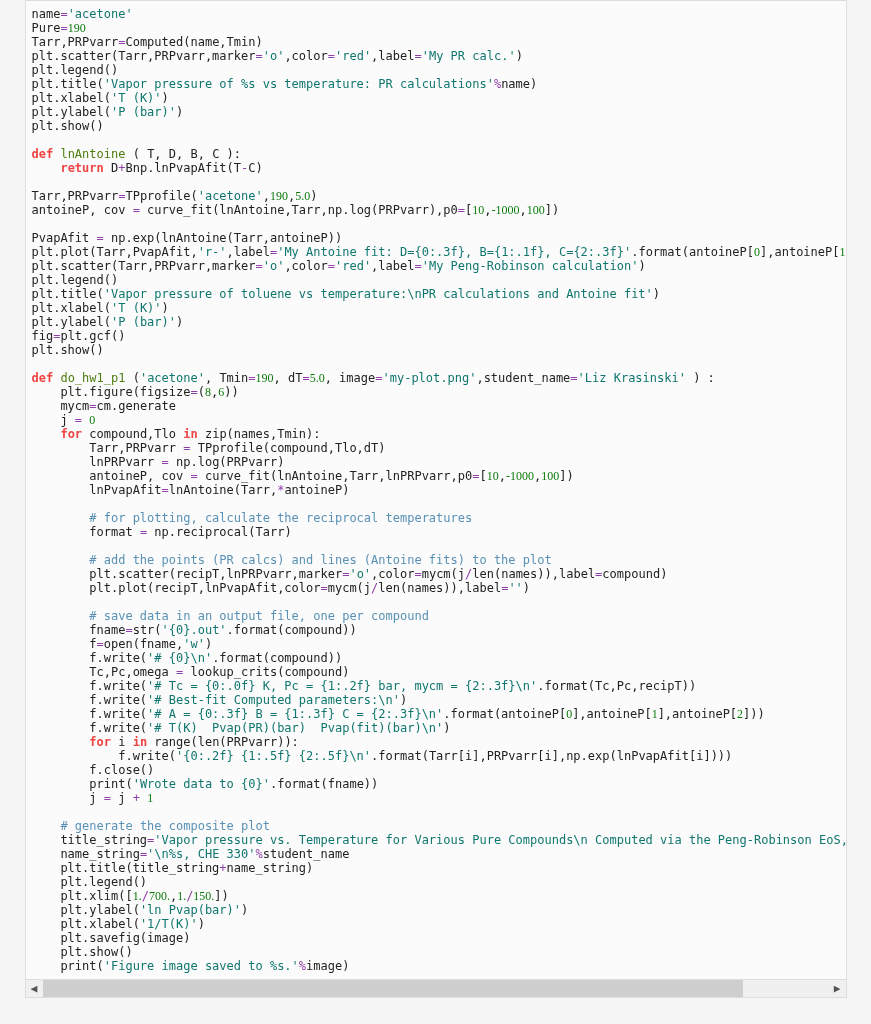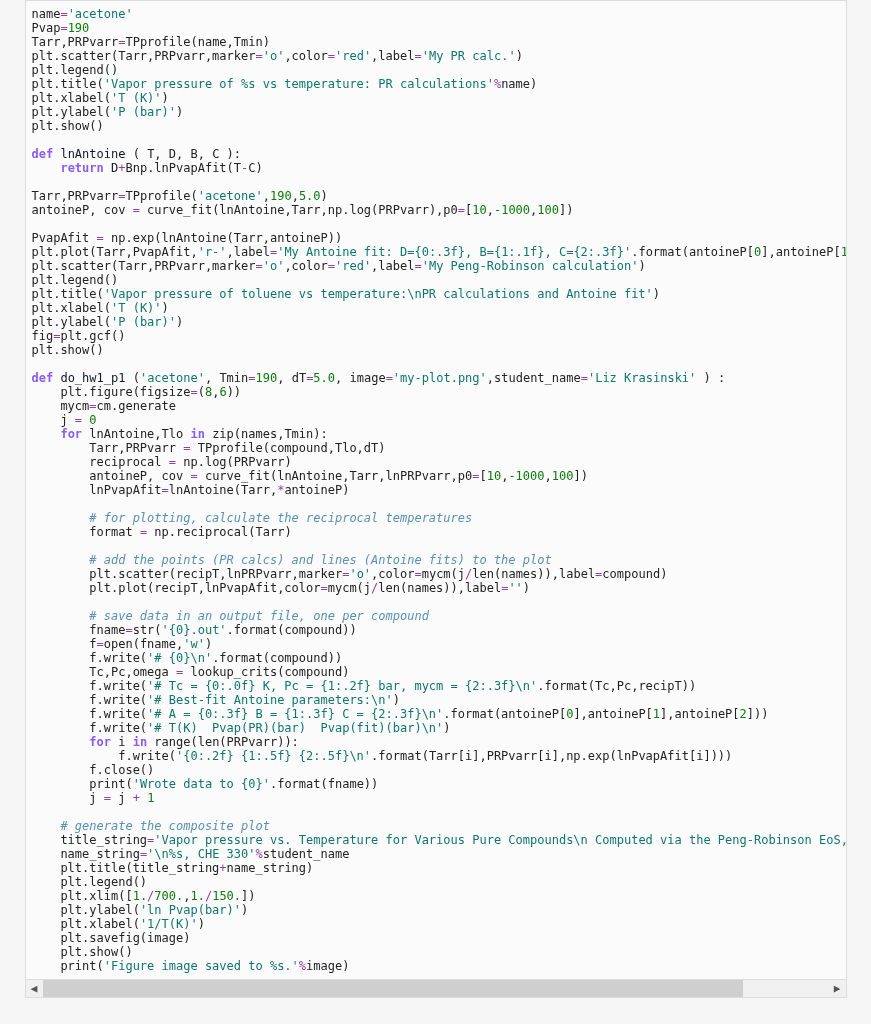--- a/index.html
+++ b/index.html
@@ -44,34 +44,34 @@
   .hscroll .track {
     flex:1;position:relative;height:100%;
   }
   .hscroll .thumb {
     position:absolute;left:17px;top:0;height:17px;width:700px;
     background:#cfcfcf;
   }
   
   .op   { color:#8f3fa8; }   
   .str  { color:#0f766e; }   
-  .num  { color:#0a7a0a; }   
-  .key  { color:#8b5cf6; font-weight:bold;margin-top:12px; } 
-  .fn   { color:#0f172a; }   
-  .cmt  { color:#5891b5; font-style:italic; }
+  .num  { color:#0a7a0a;font-family:Liberation Serif, serif; }   
+  .key  { color:#ef4444; font-weight:bold;margin-top:12px; } 
+  .fn   { color:#4d7c0f; }   
+  .cmt  { color:#5891b5; }
   .id   { color:#222; }
 </style>
 </head>
 <body>
 
 <div class="panel">
   <div class="codewrap">
     <pre class="code" id="code-target"><span class="id">name</span><span class="op">=</span><span class="str">'acetone'</span>
-<span class="id">Pvap</span><span class="op">=</span><span class="num">190</span>
-<span class="id">Tarr,PRPvarr</span><span class="op">=</span><span class="id">TPprofile(name,Tmin)</span>
+<span class="id">Pure</span><span class="op">=</span><span class="num">190</span>
+<span class="id">Tarr,PRPvarr</span><span class="op">=</span><span class="id">Computed(name,Tmin)</span>
 <span class="id">plt.scatter(Tarr,PRPvarr,marker</span><span class="op">=</span><span class="str">'o'</span><span class="id">,color</span><span class="op">=</span><span class="str">'red'</span><span class="id">,label</span><span class="op">=</span><span class="str">'My PR calc.'</span><span class="id">)</span>
 <span class="id">plt.legend()</span>
 <span class="id">plt.title(</span><span class="str">'Vapor pressure of %s vs temperature: PR calculations'</span><span class="op">%</span><span class="id">name)</span>
 <span class="id">plt.xlabel(</span><span class="str">'T (K)'</span><span class="id">)</span>
 <span class="id">plt.ylabel(</span><span class="str">'P (bar)'</span><span class="id">)</span>
 <span class="id">plt.show()</span>
 <span class="id"></span>
 <span class="key">def</span><span class="id"> </span><span class="fn">lnAntoine</span><span class="id"> ( T, D, B, C ):</span>
 <span class="id">    </span><span class="key">return</span><span class="id"> D</span><span class="op">+</span><span class="id">Bnp.lnPvapAfit(T</span><span class="op">-</span><span class="id">C)</span>
 <span class="id"></span>
@@ -85,40 +85,40 @@
 <span class="id">plt.title(</span><span class="str">'Vapor pressure of toluene vs temperature:\nPR calculations and Antoine fit'</span><span class="id">)</span>
 <span class="id">plt.xlabel(</span><span class="str">'T (K)'</span><span class="id">)</span>
 <span class="id">plt.ylabel(</span><span class="str">'P (bar)'</span><span class="id">)</span>
 <span class="id">fig</span><span class="op">=</span><span class="id">plt.gcf()</span>
 <span class="id">plt.show()</span>
 <span class="id"></span>
 <span class="key">def</span><span class="id"> </span><span class="fn">do_hw1_p1</span><span class="id"> (</span><span class="str">'acetone'</span><span class="id">, Tmin</span><span class="op">=</span><span class="num">190</span><span class="id">, dT</span><span class="op">=</span><span class="num">5.0</span><span class="id">, image</span><span class="op">=</span><span class="str">'my-plot.png'</span><span class="id">,student_name</span><span class="op">=</span><span class="str">'Liz Krasinski'</span><span class="id"> ) :</span>
 <span class="id">    plt.figure(figsize</span><span class="op">=</span><span class="id">(</span><span class="num">8</span><span class="id">,</span><span class="num">6</span><span class="id">))</span>
 <span class="id">    mycm</span><span class="op">=</span><span class="id">cm.generate</span>
 <span class="id">    j </span><span class="op">=</span><span class="id"> </span><span class="num">0</span>
-<span class="id">    </span><span class="key">for</span><span class="id"> lnAntoine,Tlo </span><span class="key">in</span><span class="id"> zip(names,Tmin):</span>
+<span class="id">    </span><span class="key">for</span><span class="id"> compound,Tlo </span><span class="key">in</span><span class="id"> zip(names,Tmin):</span>
 <span class="id">        Tarr,PRPvarr </span><span class="op">=</span><span class="id"> TPprofile(compound,Tlo,dT)</span>
-<span class="id">        reciprocal </span><span class="op">=</span><span class="id"> np.log(PRPvarr)</span>
+<span class="id">        lnPRPvarr </span><span class="op">=</span><span class="id"> np.log(PRPvarr)</span>
 <span class="id">        antoineP, cov </span><span class="op">=</span><span class="id"> curve_fit(lnAntoine,Tarr,lnPRPvarr,p0</span><span class="op">=</span><span class="id">[</span><span class="num">10</span><span class="id">,</span><span class="num">-1000</span><span class="id">,</span><span class="num">100</span><span class="id">])</span>
 <span class="id">        lnPvapAfit</span><span class="op">=</span><span class="id">lnAntoine(Tarr,</span><span class="op">*</span><span class="id">antoineP)</span>
 <span class="id"></span>
 <span class="id">        </span><span class="cmt"># for plotting, calculate the reciprocal temperatures</span>
 <span class="id">        format </span><span class="op">=</span><span class="id"> np.reciprocal(Tarr)</span>
 <span class="id"></span>
 <span class="id">        </span><span class="cmt"># add the points (PR calcs) and lines (Antoine fits) to the plot</span>
 <span class="id">        plt.scatter(recipT,lnPRPvarr,marker</span><span class="op">=</span><span class="str">'o'</span><span class="id">,color</span><span class="op">=</span><span class="id">mycm(j</span><span class="op">/</span><span class="id">len(names)),label</span><span class="op">=</span><span class="id">compound)</span>
 <span class="id">        plt.plot(recipT,lnPvapAfit,color</span><span class="op">=</span><span class="id">mycm(j</span><span class="op">/</span><span class="id">len(names)),label</span><span class="op">=</span><span class="str">''</span><span class="id">)</span>
 <span class="id"></span>
 <span class="id">        </span><span class="cmt"># save data in an output file, one per compound</span>
 <span class="id">        fname</span><span class="op">=</span><span class="id">str(</span><span class="str">'{0}.out'</span><span class="id">.format(compound))</span>
 <span class="id">        f</span><span class="op">=</span><span class="id">open(fname,</span><span class="str">'w'</span><span class="id">)</span>
 <span class="id">        f.write(</span><span class="str">'# {0}\n'</span><span class="id">.format(compound))</span>
 <span class="id">        Tc,Pc,omega </span><span class="op">=</span><span class="id"> lookup_crits(compound)</span>
 <span class="id">        f.write(</span><span class="str">'# Tc = {0:.0f} K, Pc = {1:.2f} bar, mycm = {2:.3f}\n'</span><span class="id">.format(Tc,Pc,recipT))</span>
-<span class="id">        f.write(</span><span class="str">'# Best-fit Antoine parameters:\n'</span><span class="id">)</span>
+<span class="id">        f.write(</span><span class="str">'# Best-fit Computed parameters:\n'</span><span class="id">)</span>
 <span class="id">        f.write(</span><span class="str">'# A = {0:.3f} B = {1:.3f} C = {2:.3f}\n'</span><span class="id">.format(antoineP[</span><span class="num">0</span><span class="id">],antoineP[</span><span class="num">1</span><span class="id">],antoineP[</span><span class="num">2</span><span class="id">]))</span>
 <span class="id">        f.write(</span><span class="str">'# T(K)  Pvap(PR)(bar)  Pvap(fit)(bar)\n'</span><span class="id">)</span>
 <span class="id">        </span><span class="key">for</span><span class="id"> i </span><span class="key">in</span><span class="id"> range(len(PRPvarr)):</span>
 <span class="id">            f.write(</span><span class="str">'{0:.2f} {1:.5f} {2:.5f}\n'</span><span class="id">.format(Tarr[i],PRPvarr[i],np.exp(lnPvapAfit[i])))</span>
 <span class="id">        f.close()</span>
 <span class="id">        print(</span><span class="str">'Wrote data to {0}'</span><span class="id">.format(fname))</span>
 <span class="id">        j </span><span class="op">=</span><span class="id"> j </span><span class="op">+</span><span class="id"> </span><span class="num">1</span>
 <span class="id"></span>
 <span class="id">    </span><span class="cmt"># generate the composite plot</span>
 <span class="id">    title_string</span><span class="op">=</span><span class="str">'Vapor pressure vs. Temperature for Various Pure Compounds\n Computed via the Peng-Robinson EoS, with Antoin</span>

